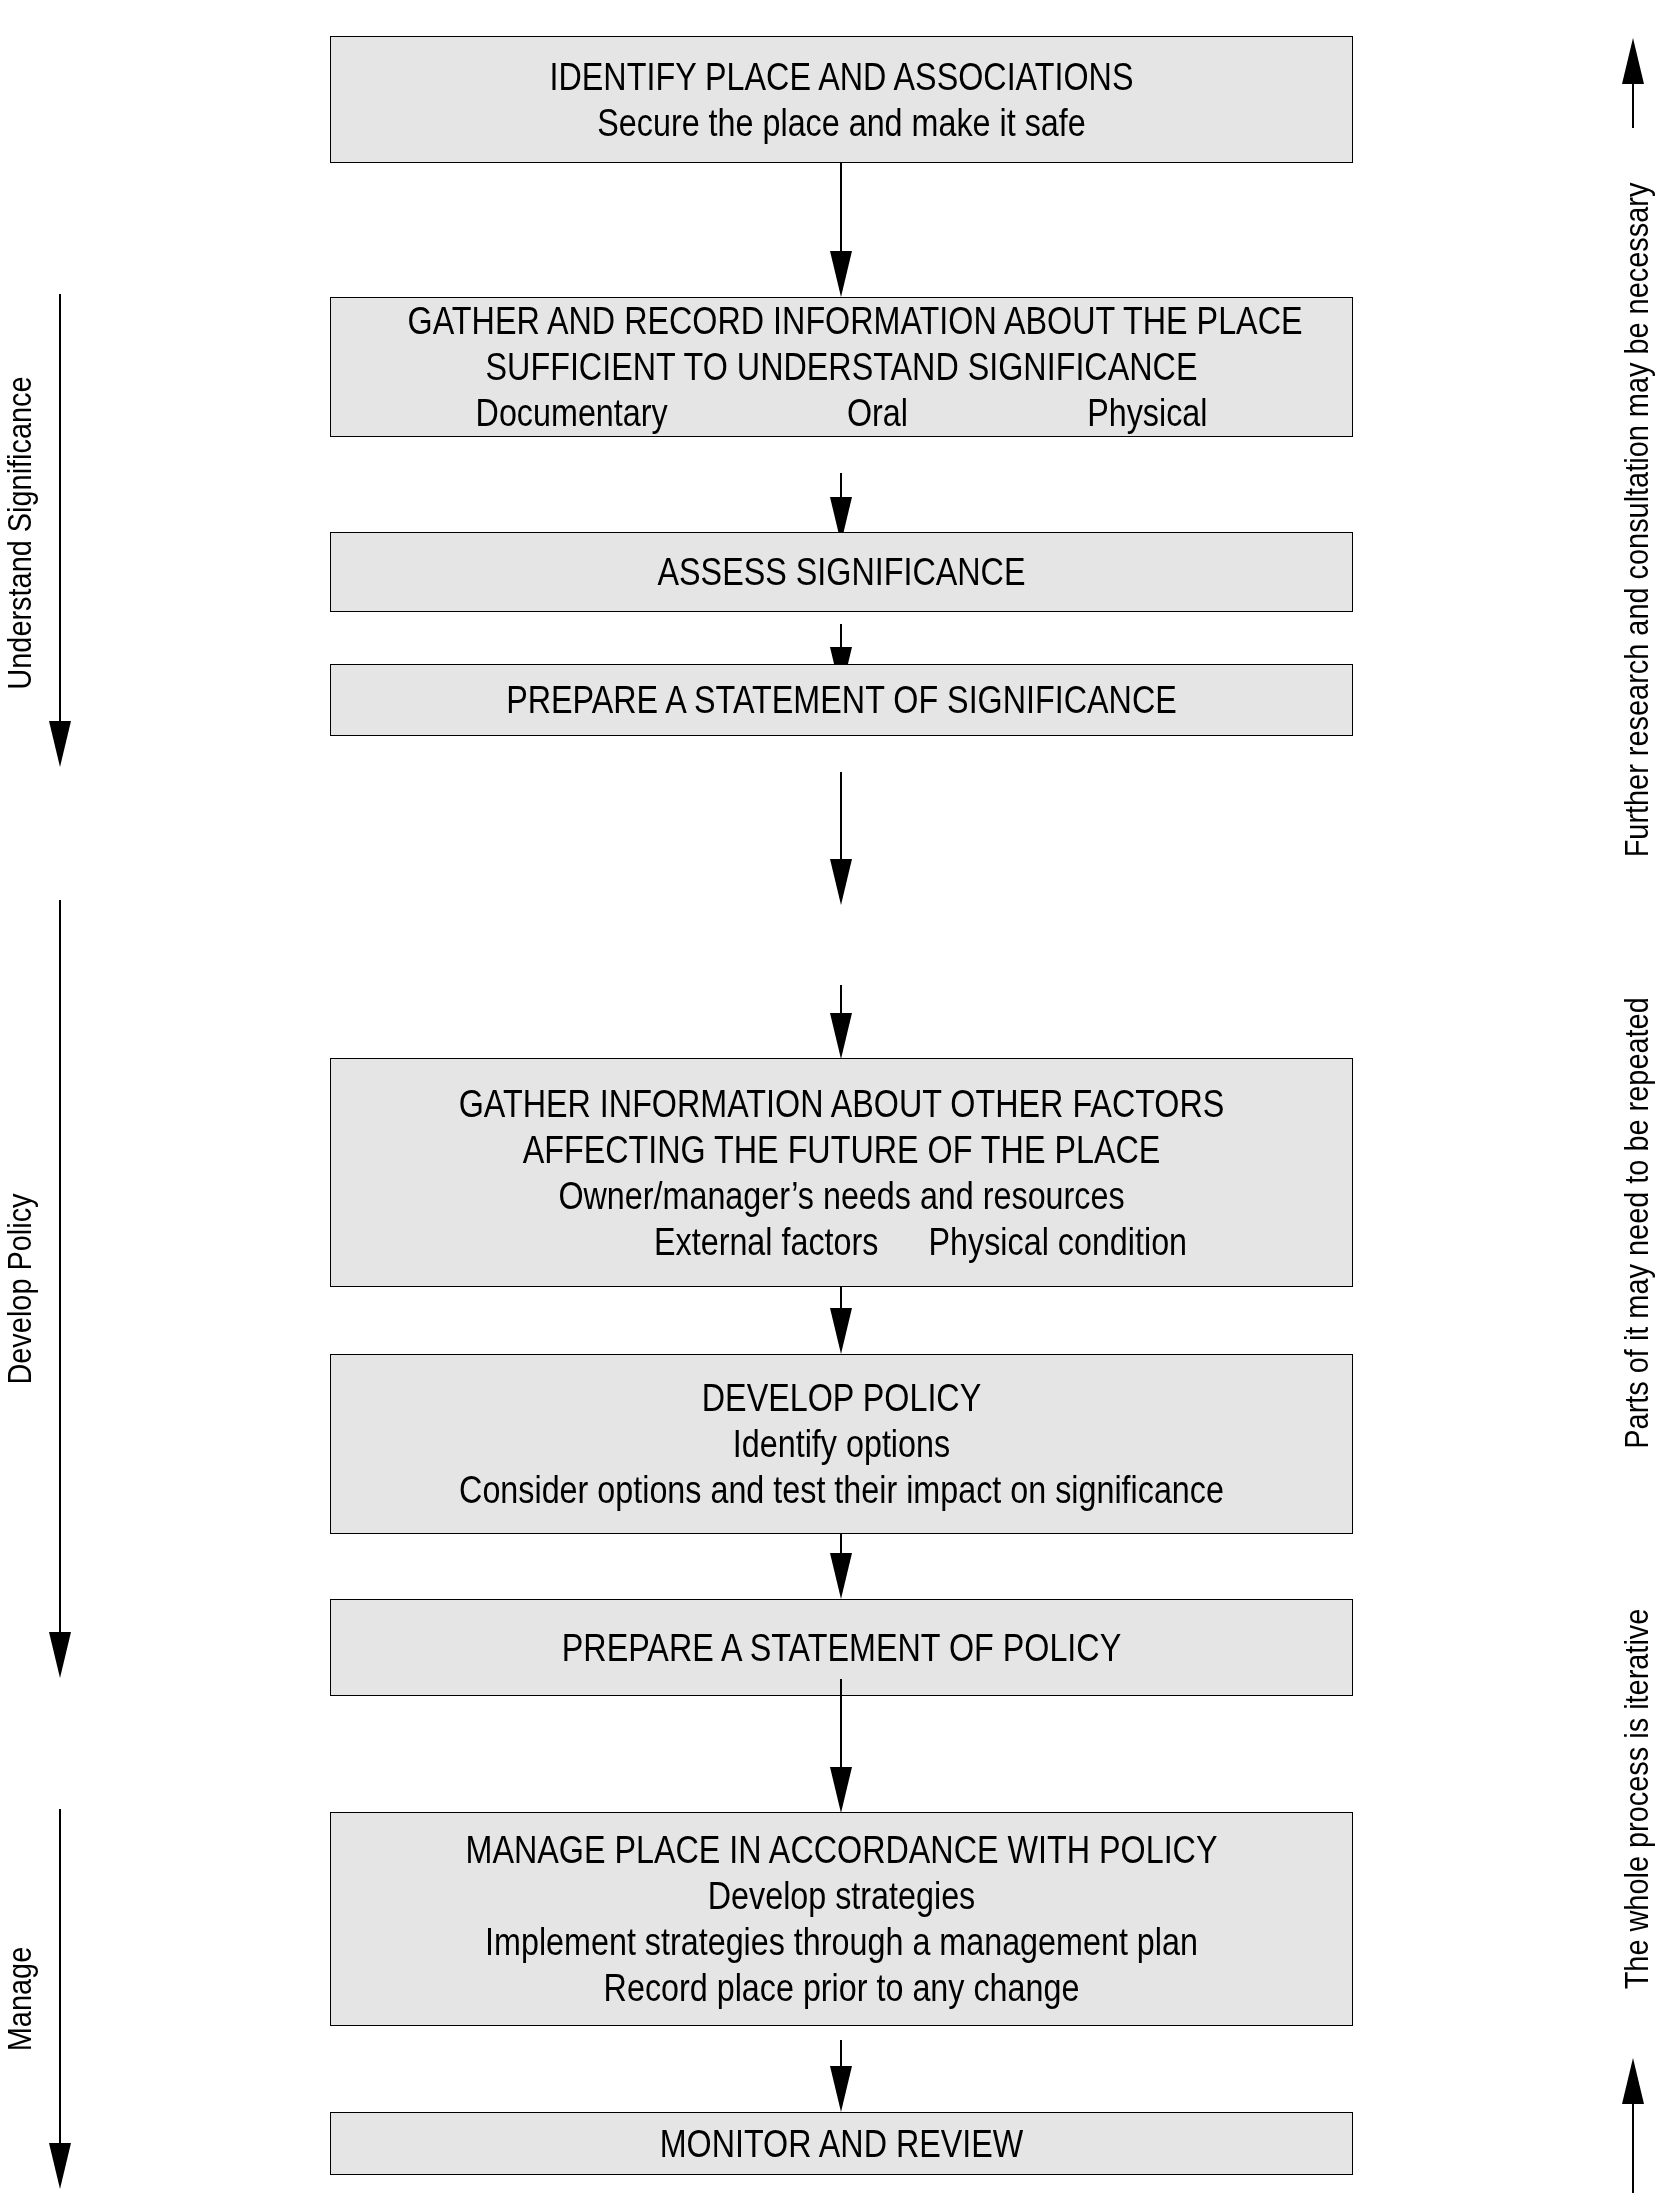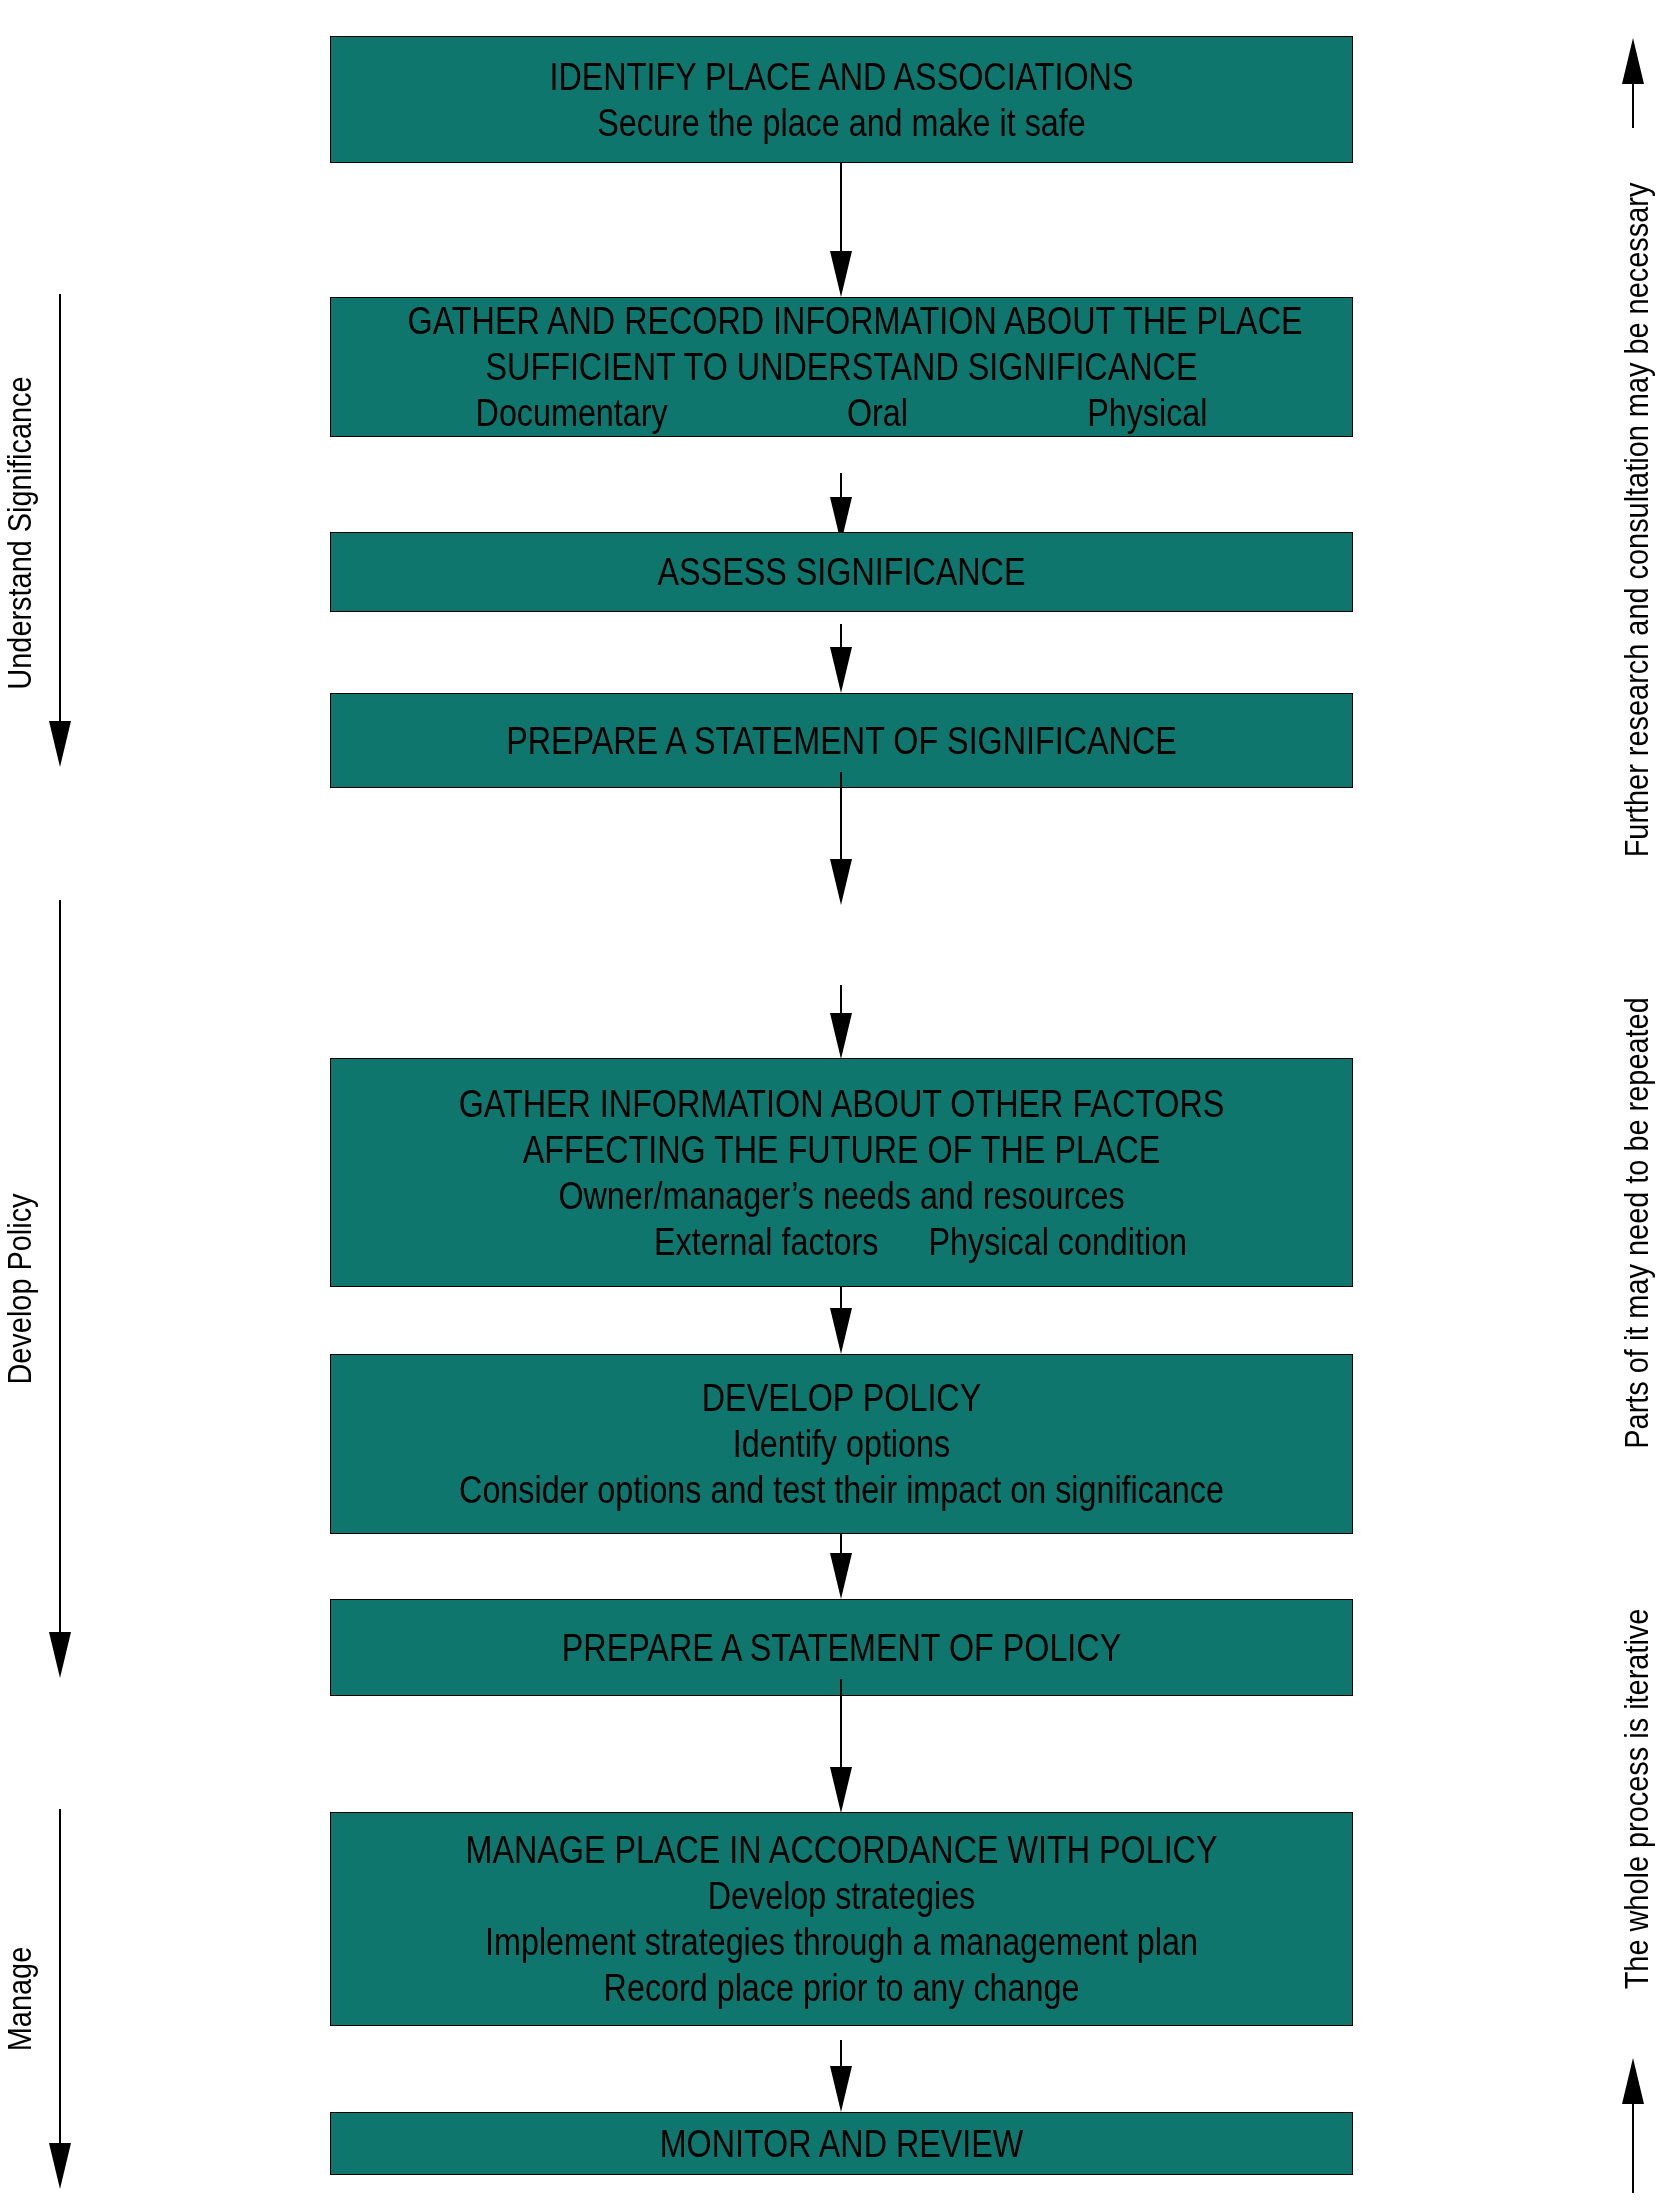--- a/index.html
+++ b/index.html
@@ -16,21 +16,21 @@
   
   .box {
     position: absolute;
     left: 330px;
     width: 1023px;
     border: 1.7px solid #000000;
     box-sizing: border-box;
     display: flex;
     flex-direction: column;
     justify-content: center;
-    background: #0f766e;
+    background: #e5e5e5;
   }
   .line {
     display: block;
     width: 100%;
     line-height: 46px;
     font-size: 38px;
     text-align: center;
     white-space: nowrap;
     transform: scaleX(0.85);
     transform-origin: 50% 50%;
@@ -142,21 +142,21 @@
 
   <div class="box" style="top:532px; height:80px">
     <div class="line">ASSESS SIGNIFICANCE</div>
   </div>
 
   <div class="arrow down" style="left:830px; top:624px; height:69px">
     <div class="shaft"></div>
     <div class="head"></div>
   </div>
 
-  <div class="box" style="top:693px; height:95px">
+  <div class="box" style="top:664px; height:72px">
     <div class="line">PREPARE A STATEMENT OF SIGNIFICANCE</div>
   </div>
 
   <div class="arrow down" style="left:830px; top:772px; height:133px">
     <div class="shaft"></div>
     <div class="head"></div>
   </div>
 
 
   <div class="arrow down" style="left:830px; top:985px; height:74px">

